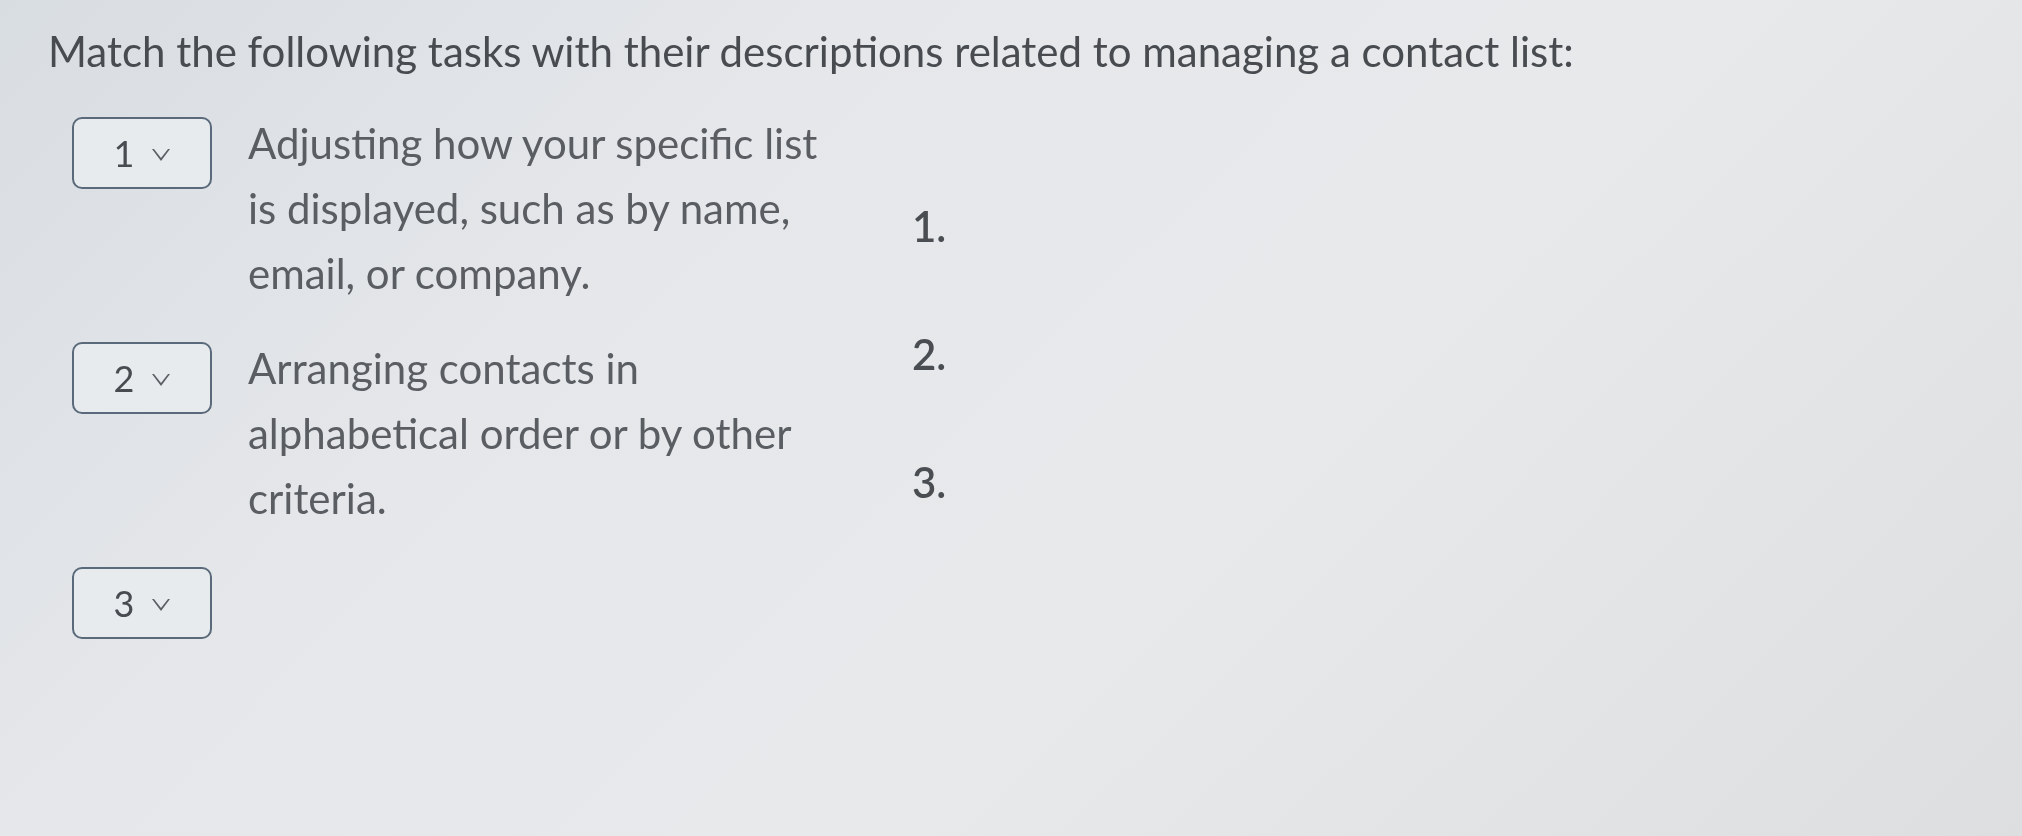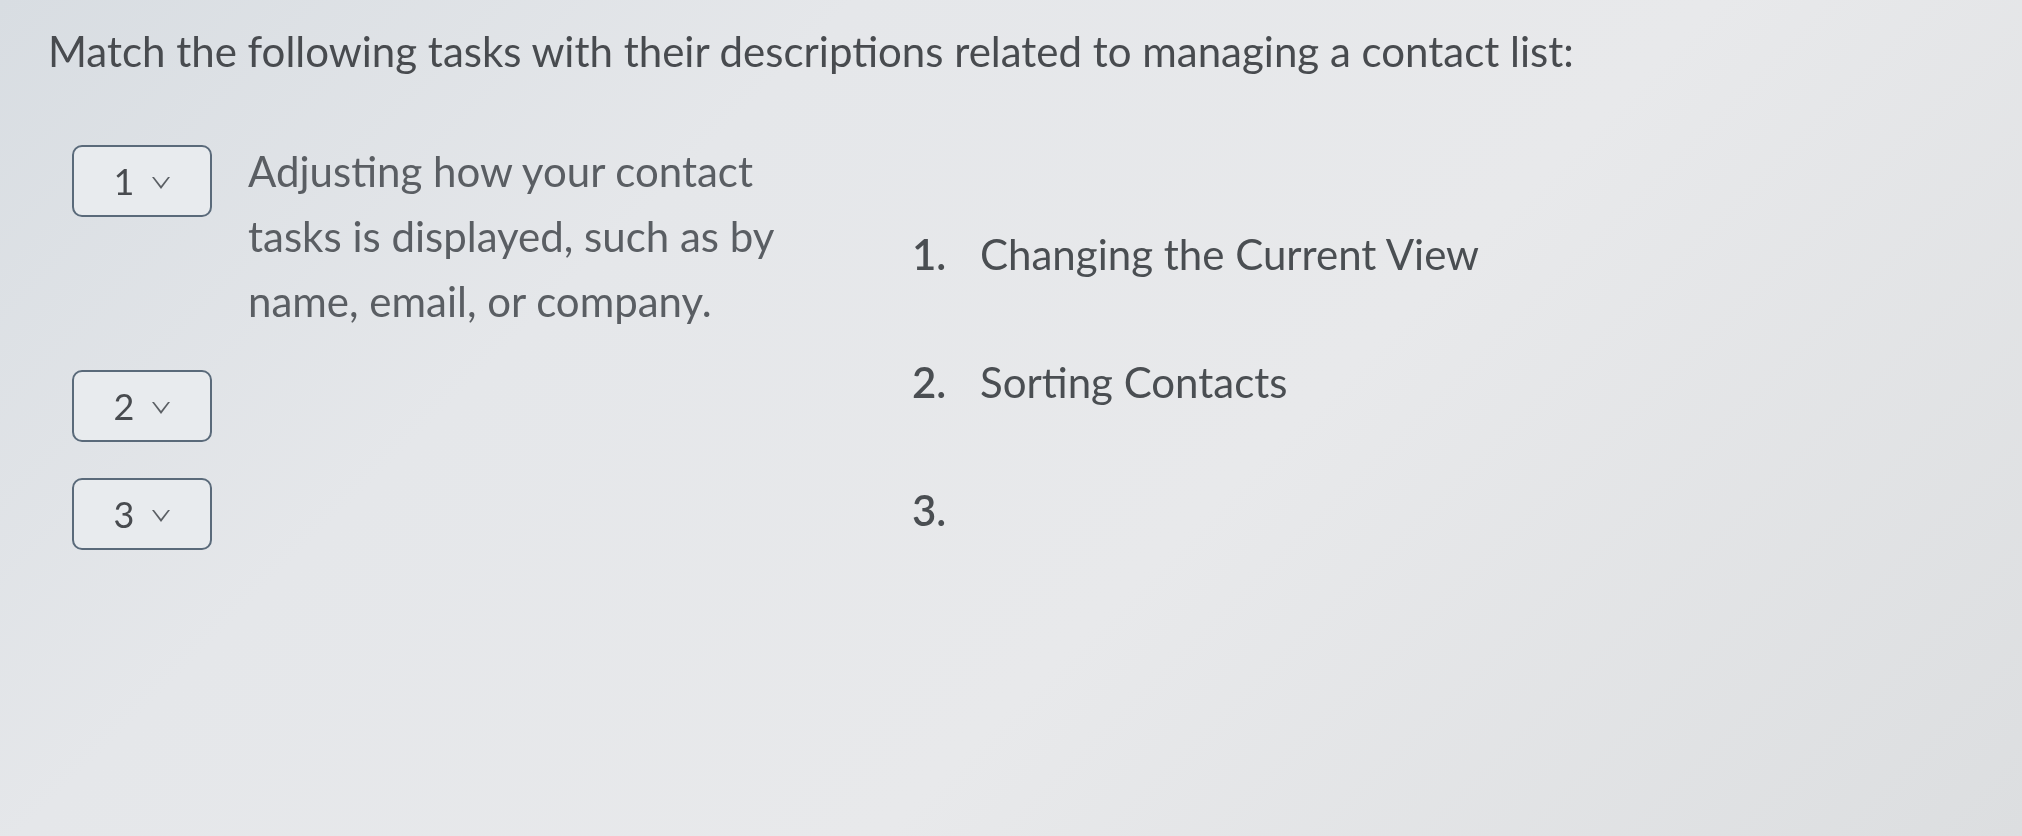--- a/index.html
+++ b/index.html
@@ -8,21 +8,21 @@
       background: linear-gradient(135deg, #d8dde2 0%, #e5e7ea 30%, #e8e9eb 60%, #dcdee0 100%);
       width: 2022px;
       height: 836px;
       padding: 24px 48px;
       color: #3a3e42;
       overflow: hidden;
     }
     .instruction {
       font-size: 42px;
       color: #484b4f;
-      margin-bottom: 60px;
+      margin-bottom: 32px;
       line-height: 1.3;
     }
     .content {
       display: flex;
       gap: 60px;
       padding-left: 24px;
     }
     .left-column {
       display: flex;
       flex-direction: column;
@@ -97,45 +97,44 @@
 <div class="instruction">Match the following tasks with their descriptions related to managing a contact list:</div>
 
 <div class="content">
   <div class="left-column">
 
     <div class="match-row">
       <div class="dropdown">
         <span>1</span>
         <span class="chev"></span>
       </div>
-      <div class="desc">Adjusting how your contact tasks is displayed, such as by name, email, or company.</div>
+      <div class="desc">Adjusting how your specific list is displayed, such as by name, email, or company.</div>
     </div>
 
     <div class="match-row">
       <div class="dropdown">
         <span>2</span>
         <span class="chev"></span>
       </div>
+      <div class="desc">Arranging contacts in alphabetical order or by other criteria.</div>
     </div>
 
     <div class="match-row">
       <div class="dropdown">
         <span>3</span>
         <span class="chev"></span>
       </div>
     </div>
 
   </div>
 
   <div class="right-column">
     <div class="option">
       <span class="num">1.</span>
-      <span>Changing the Current View</span>
     </div>
     <div class="option">
       <span class="num">2.</span>
-      <span>Sorting Contacts</span>
     </div>
     <div class="option">
       <span class="num">3.</span>
     </div>
   </div>
 </div>
 
 </body></html>

